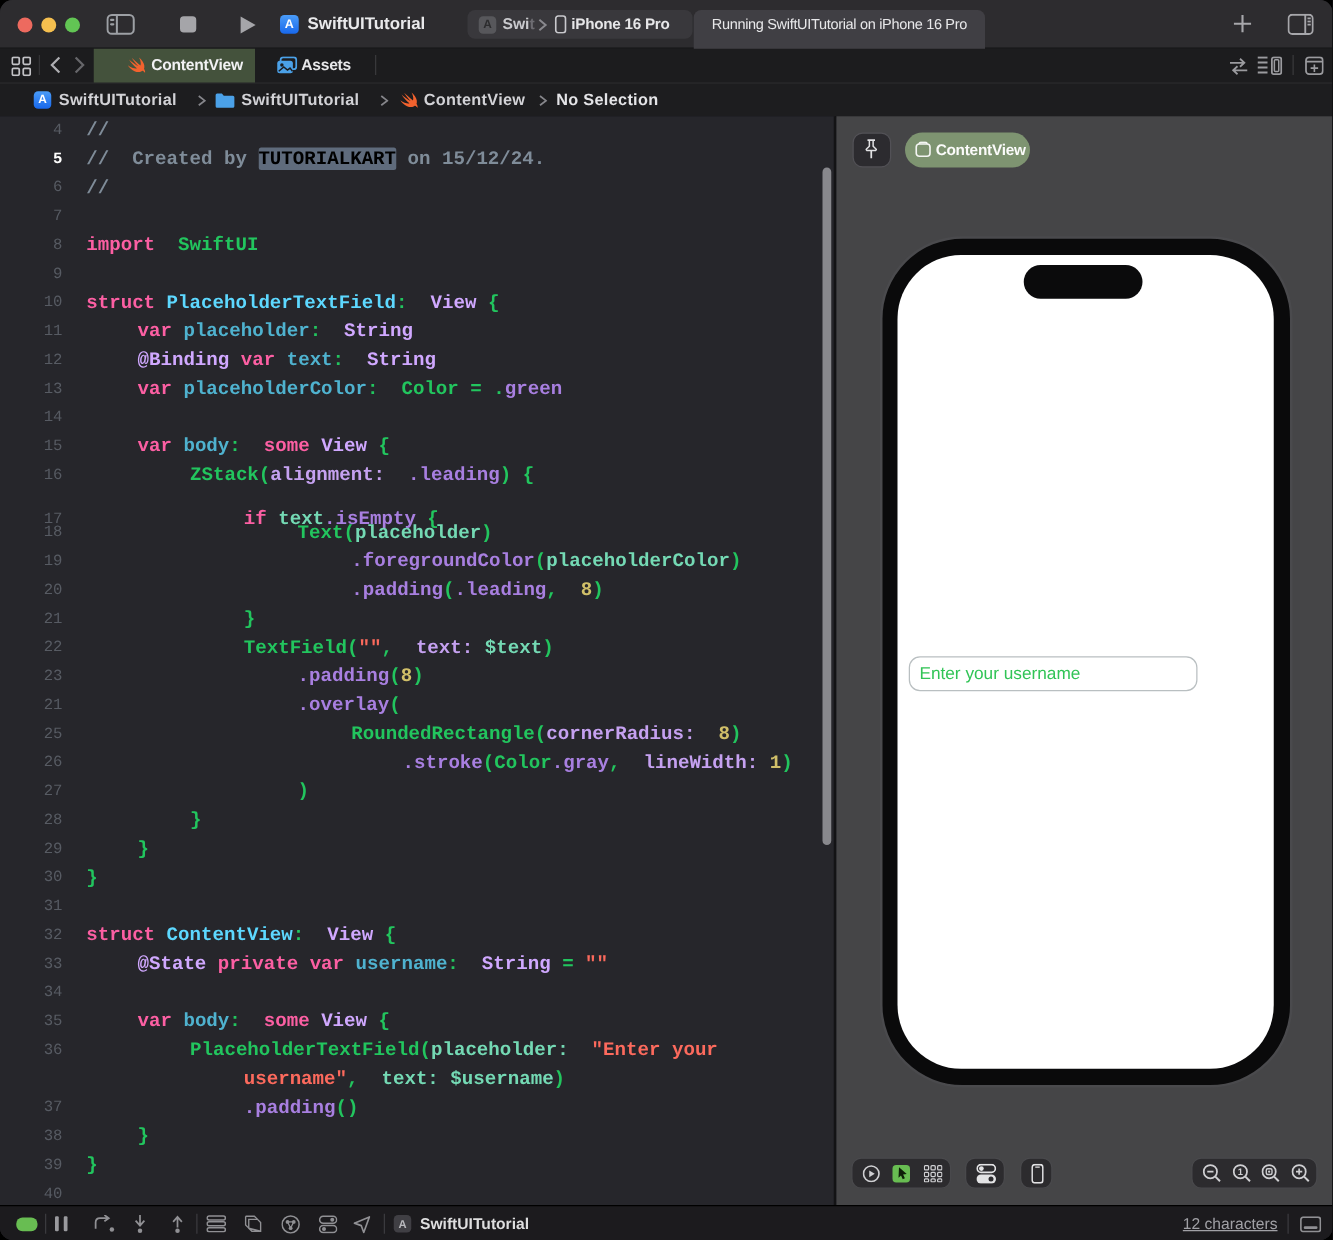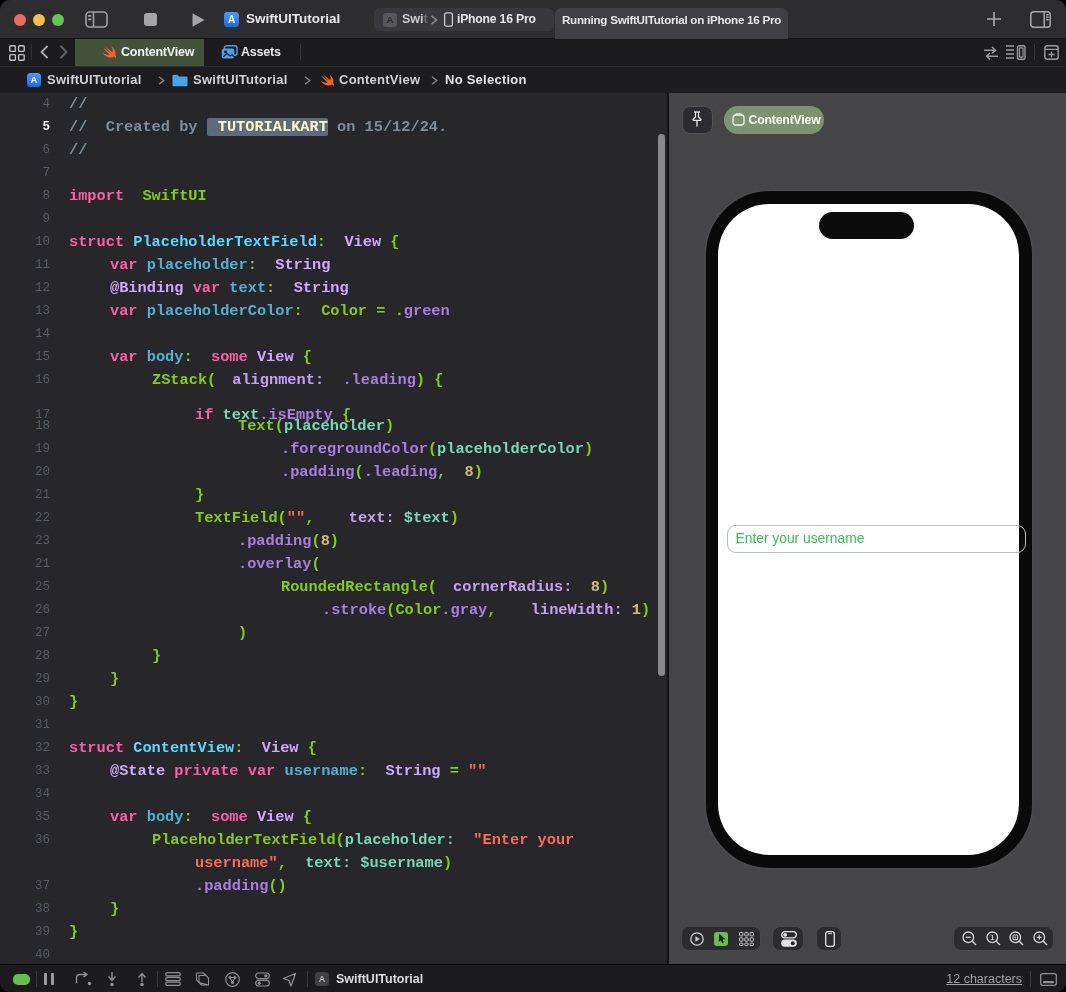--- a/index.html
+++ b/index.html
@@ -3,42 +3,42 @@
 <meta charset="utf-8">
 <style>
   html,body{margin:0;padding:0;background:#000;}
   #win{position:relative;width:1066px;height:992px;background:#26262b;border-radius:10px;overflow:hidden;font-family:"Liberation Sans",sans-serif;}
   .abs{position:absolute;}
   
   #toolbar{position:absolute;left:0;top:0;width:1066px;height:38px;background:#2d2c2f;border-bottom:1px solid #141416;}
   .tl{position:absolute;top:14px;width:12px;height:12px;border-radius:50%;}
   #chip-scheme{position:absolute;left:374px;top:8px;width:180px;height:23px;background:#39383c;border-radius:6px;}
   #chip-status{position:absolute;left:555px;top:8px;width:233px;height:38px;background:#403f44;border-radius:6px;
-    color:#e8e8ea;font-size:11.6px;font-weight:700;line-height:23px;text-align:center;letter-spacing:-0.25px;}
+    color:#e8e8ea;font-size:11.6px;font-weight:400;line-height:23px;text-align:center;letter-spacing:-0.25px;}
   
   #tabbar{position:absolute;left:0;top:39px;width:1066px;height:27px;background:#1c1c1e;border-bottom:1px solid #2c2c2f;}
   #tab-active{position:absolute;left:75px;top:0;width:129px;height:27px;background:#44523c;}
   
   #crumbs{position:absolute;left:0;top:67px;width:1066px;height:26px;background:#1d1d1f;border-bottom:1px solid #111113;}
   .crumbtxt{position:absolute;top:0;line-height:26px;font-size:13px;letter-spacing:0.25px;font-weight:700;color:#d2d2d6;}
   
   #editor{position:absolute;left:0;top:93px;width:668px;height:871px;background:#26262b;overflow:hidden;}
   .row{position:absolute;left:0;width:668px;height:23px;}
   .ln{position:absolute;left:0;top:0;width:50px;text-align:right;font:400 12.5px/23px "Liberation Mono",monospace;color:#575b63;}
   .code{position:absolute;top:0;white-space:pre;font:700 15.3px/23px "Liberation Mono",monospace;color:#eff0f2;}
-  .k{color:#fc5fa3;} .w{color:#84cc16;} .cm{color:#7f8c99;} .str{color:#fc6a5d;} .num{color:#d0bf69;}
-  .td{color:#4fb2cf;} .tc{color:#5dd8ff;} .pt{color:#d0a8ff;} .mem{color:#a87fe0;} .lab{color:#c5a1f0;margin-left:16px;} .ref{color:#74d9b4;}
-  .sel{background:#5f6b7c;border-radius:2px;color:#fef9c3;padding-left:11px;}
+  .k{color:#fc5fa3;} .w{color:#22c55e;} .cm{color:#7f8c99;} .str{color:#fc6a5d;} .num{color:#d0bf69;}
+  .td{color:#4fb2cf;} .tc{color:#5dd8ff;} .pt{color:#d0a8ff;} .mem{color:#a87fe0;} .lab{color:#c5a1f0;} .ref{color:#74d9b4;}
+  .sel{background:#5f6b7c;border-radius:2px;color:#000000;}
   #vscroll{position:absolute;left:658px;top:41px;width:7px;height:542px;border-radius:3.5px;background:#88888d;}
   
   #preview{position:absolute;left:669px;top:93px;width:397px;height:871px;background:#454547;}
   #phone{position:absolute;left:703.5px;top:189px;width:330.5px;height:681px;border-radius:66px;background:#0a0a0b;border:2.5px solid #4a4a4d;box-sizing:border-box;}
   #screen{position:absolute;left:12px;top:12.5px;width:301.5px;height:651px;background:#fff;border-radius:51px;}
   #island{position:absolute;left:101.5px;top:8px;width:95px;height:27px;border-radius:14px;background:#0b0b0c;}
-  #tfield{position:absolute;left:9.5px;top:321px;width:299px;height:28.5px;border:1.2px solid #b9bfc1;border-radius:9px;box-sizing:border-box;}
+  #tfield{position:absolute;left:9.5px;top:321px;width:231px;height:28.5px;border:1.2px solid #b9bfc1;border-radius:9px;box-sizing:border-box;}
   #tfield span{position:absolute;left:7.5px;top:0;line-height:26.5px;font-size:13.8px;color:#31c456;}
   .pbtn{position:absolute;background:#2c2b2e;border:1px solid #49494c;border-radius:8px;box-sizing:border-box;}
   
   #statusbar{position:absolute;left:0;top:964px;width:1066px;height:28px;background:#1c1b1e;border-top:1px solid #000;}
   .sbsep{position:absolute;top:6px;width:1px;height:16px;background:#3a3a3e;}
 </style>
 </head>
 <body>
 <div id="win">
 

